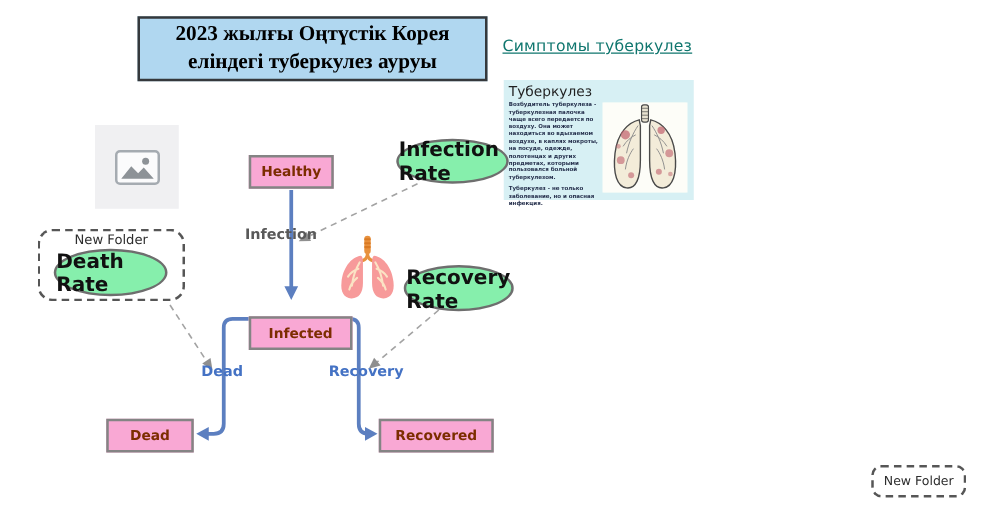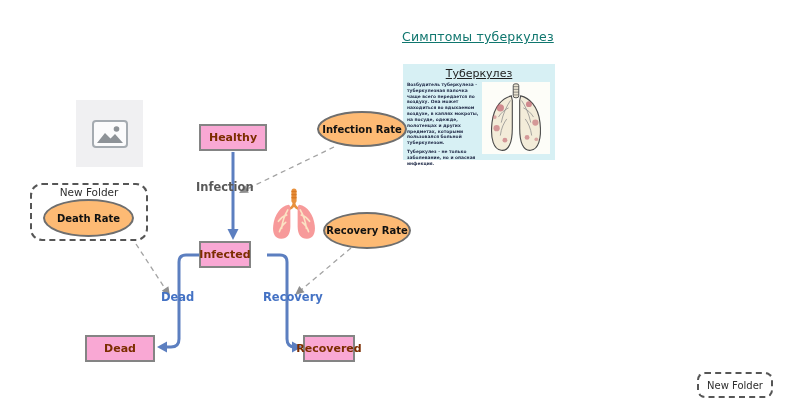--- a/index.html
+++ b/index.html
@@ -9,40 +9,40 @@
   .title-box{position:absolute;left:110px;top:13px;width:280px;min-height:40px;
     box-sizing:border-box;background:#b0d7f0;border:2px solid #35383b;
     font-family:"Liberation Serif",serif;font-weight:bold;font-size:17px;line-height:1.32;
     text-align:center;color:#000;padding:1px 6px 2px;}
 
   .symptoms{position:absolute;left:402px;top:29px;font-size:12.5px;color:#0f766e;
     text-decoration:underline;letter-spacing:.2px;}
 
   .card{position:absolute;left:403px;top:64px;width:152px;height:96px;background:#d7f0f4;
     box-sizing:border-box;padding:2px 4px;}
-  .card-title{text-align:center;font-size:11px;color:#1f1f1f;margin:1px 0 2px;text-decoration:underline;}
+  .card-title{font-size:11px;color:#1f1f1f;margin:1px 0 2px;}
   .card-body{display:flex;gap:3px;}
   .card-text{width:72px;font-size:4.4px;line-height:1.32;color:#26304d;font-weight:700;}
   .card-text p{margin:0 0 3px;}
   .card-lungs{width:68px;height:72px;background:#fdfdf8;}
 
   .img-placeholder{position:absolute;left:76px;top:100px;width:67px;height:67px;
     background:#f0f0f2;display:flex;align-items:center;justify-content:center;}
 
   .node{position:absolute;background:#f9a8d4;border:2px solid #848484;box-sizing:border-box;
     display:flex;align-items:center;justify-content:center;font-size:11px;font-weight:600;
     color:#7c2d00;}
   .node-healthy{left:199px;top:124px;width:68px;height:27px;}
-  .node-infected{left:199px;top:241px;width:52px;height:27px;}
+  .node-infected{left:199px;top:253px;width:83px;height:27px;}
   .node-dead{left:85px;top:335px;width:70px;height:27px;}
-  .node-recovered{left:303px;top:335px;width:52px;height:27px;}
+  .node-recovered{left:303px;top:335px;width:92px;height:27px;}
 
-  .rate{position:absolute;background:#fdba74;border:2px solid #6e6e6e;border-radius:50%;
+  .rate{position:absolute;background:#86efac;border:2px solid #6e6e6e;border-radius:50%;
     box-sizing:border-box;display:flex;align-items:center;justify-content:center;
-    font-size:10px;font-weight:600;color:#111;}
+    font-size:16px;font-weight:600;color:#111;}
   .rate-infection{left:317px;top:111px;width:90px;height:36px;}
   .rate-death{left:43px;top:199px;width:91px;height:38px;}
   .rate-recovery{left:323px;top:212px;width:88px;height:37px;}
 
   .folder{position:absolute;border:2px dashed #565656;border-radius:12px;box-sizing:border-box;}
   .folder-left{left:30px;top:183px;width:118px;height:58px;}
   .folder-left .folder-label{position:absolute;top:1px;left:0;width:100%;text-align:center;
     font-size:10.5px;color:#2e2e2e;}
   .folder-br{left:697px;top:372px;width:76px;height:26px;border-radius:8px;
     display:flex;align-items:center;justify-content:center;font-size:10px;color:#2e2e2e;}
@@ -74,20 +74,21 @@
     <path d="M334,147 L245,190" stroke="#a3a3a3" stroke-width="1.3" stroke-dasharray="5 4" fill="none"></path>
     <polygon points="239,193 245.4,185.5 248.8,192.7" fill="#8f8f8f"></polygon>
 
     <path d="M136,244 L166,290" stroke="#a3a3a3" stroke-width="1.3" stroke-dasharray="5 4" fill="none"></path>
     <polygon points="170,296 161.8,290.7 168.4,286.3" fill="#8f8f8f"></polygon>
 
     <path d="M351,248 L300,291" stroke="#a3a3a3" stroke-width="1.3" stroke-dasharray="5 4" fill="none"></path>
     <polygon points="295,295 299.3,286.1 304.5,292.3" fill="#8f8f8f"></polygon>
   </svg>
 
+  <div class="title-box">2023 жылғы Оңтүстік Корея еліндегі туберкулез ауруы</div>
 
   <div class="symptoms">Симптомы туберкулез</div>
 
   <div class="card">
     <div class="card-title">Туберкулез</div>
     <div class="card-body">
       <div class="card-text">
         <p>Возбудитель туберкулеза - туберкулезная палочка чаще всего передается по воздуху. Она может находиться во вдыхаемом воздухе, в каплях мокроты, на посуде, одежде, полотенцах и других предметах, которыми пользовался больной туберкулезом.</p>
         <p>Туберкулез - не только заболевание, но и опасная инфекция.</p>
       </div>

